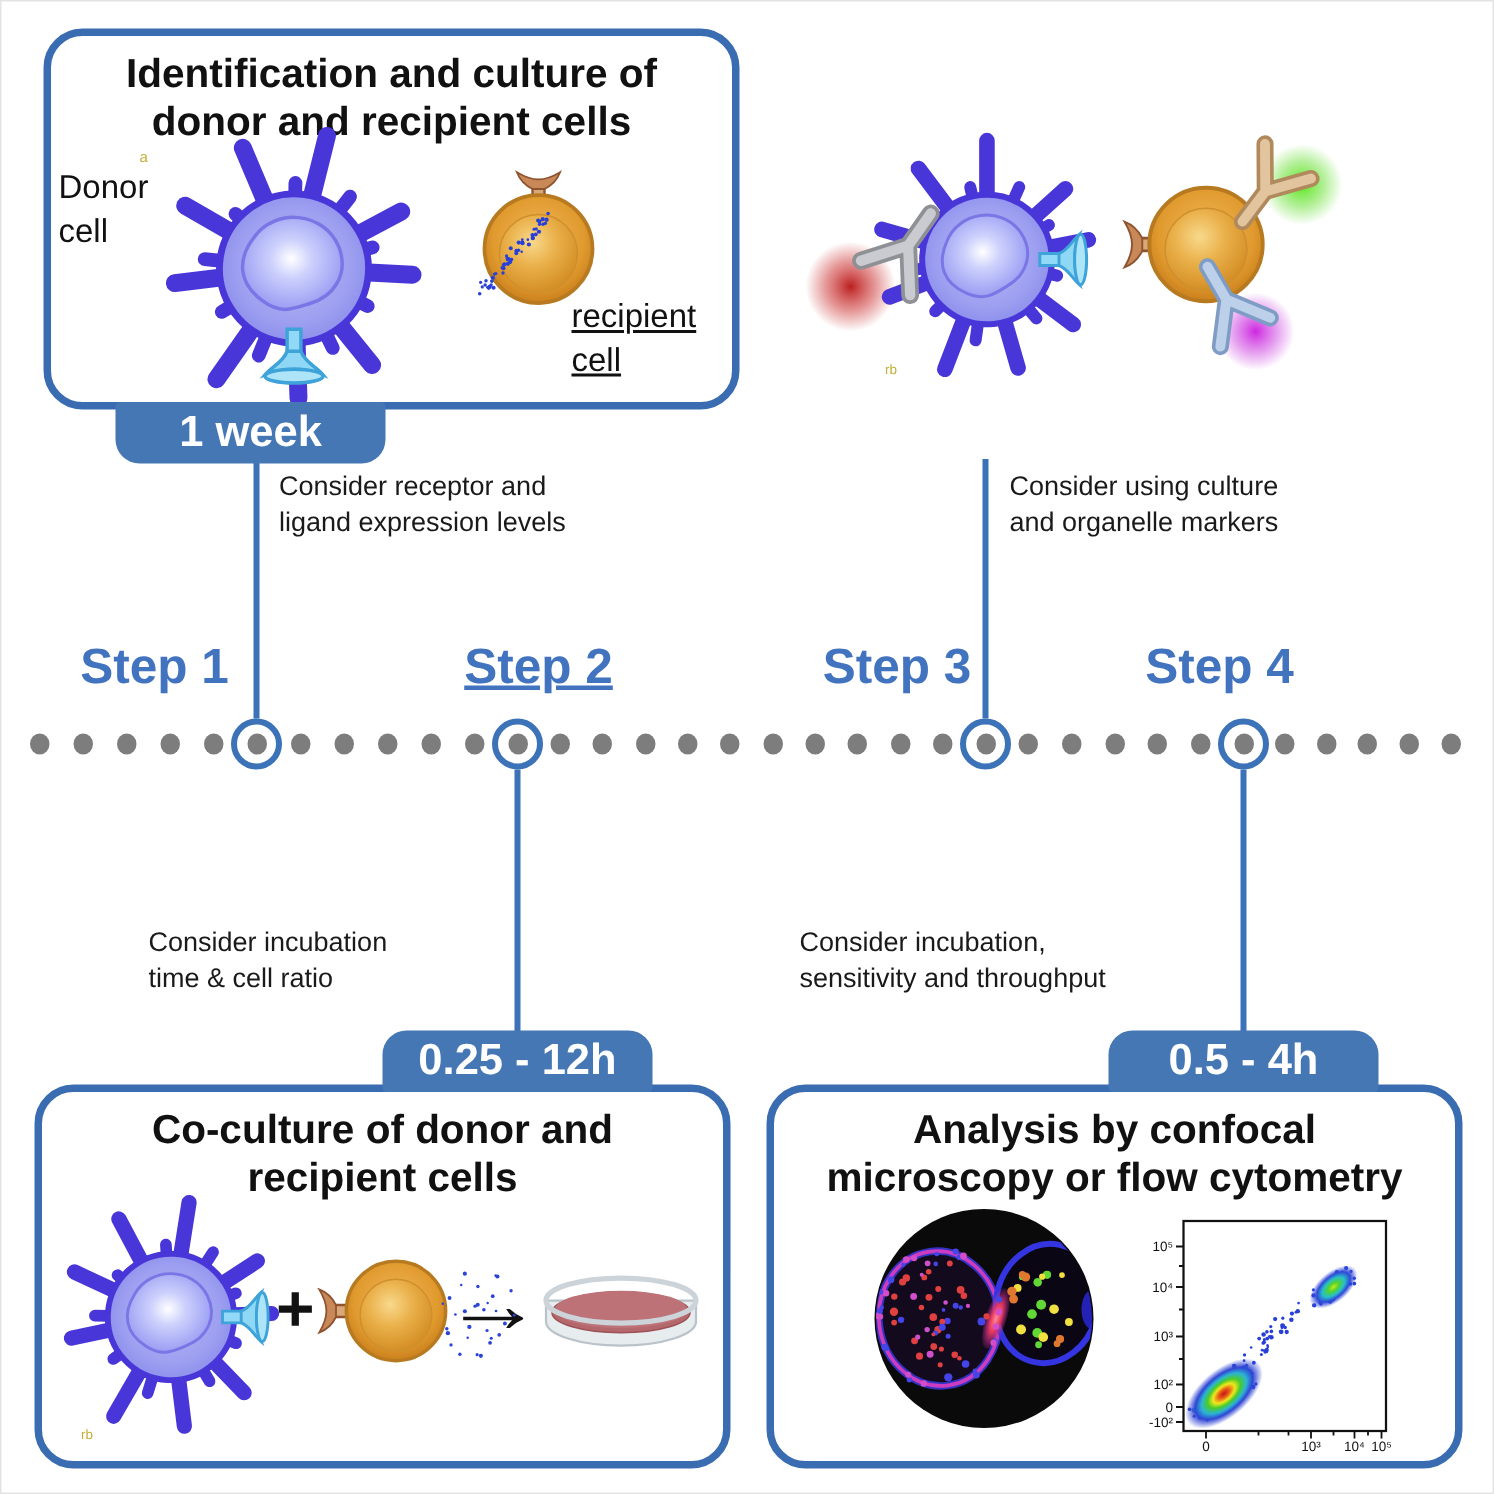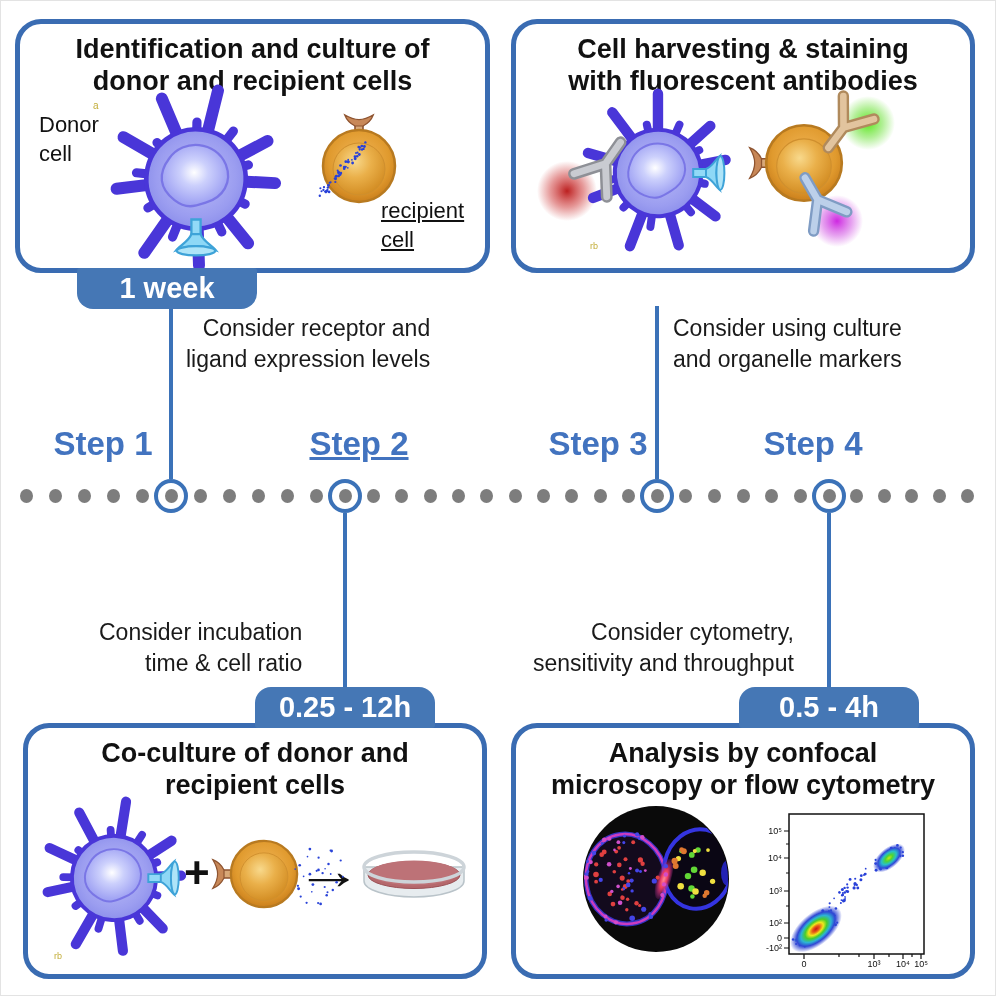--- a/index.html
+++ b/index.html
@@ -5,21 +5,21 @@
   html,body{margin:0;padding:0;background:#fff;}
   #canvas{position:relative;width:996px;height:996px;background:#ffffff;overflow:hidden;
           font-family:"Liberation Sans",sans-serif;box-sizing:border-box;border:1px solid #e3e3e3;}
   .box{position:absolute;width:454px;border:5px solid #3a6cb2;border-radius:26px;background:transparent;}
   .box-title{position:absolute;left:0;top:9px;width:100%;text-align:center;font-weight:bold;
              font-size:27px;line-height:1.2;color:#111;}
   .badge{position:absolute;width:180px;height:41px;background:#4577b5;color:#fff;font-weight:bold;
          font-size:29px;text-align:center;line-height:41px;z-index:6;}
   .badge-top{top:267px;border-radius:3px 3px 16px 16px;}
   .badge-bottom{top:686px;border-radius:16px 16px 3px 3px;}
-  .note{position:absolute;font-size:23px;line-height:1.33;color:#1a1a1a;white-space:nowrap;text-align:right;}
+  .note{position:absolute;font-size:18px;line-height:1.33;color:#1a1a1a;white-space:nowrap;}
   .step-label{position:absolute;top:424px;font-size:33px;font-weight:bold;color:#4273bf;
               transform:translateX(-50%);white-space:nowrap;}
   .vline{position:absolute;width:4px;background:#3b72b8;z-index:1;}
   .ring{position:absolute;top:478px;width:34px;height:34px;border:4px solid #3b72b8;border-radius:50%;
         box-sizing:border-box;background:#fff;}
   .dot{position:absolute;top:488px;width:13px;height:14px;border-radius:50%;background:#7d7d7d;}
   .cell-label{position:absolute;font-size:22px;line-height:1.3;color:#111;white-space:nowrap;}
   .op{position:absolute;color:#111;line-height:1;}
   .wm{position:absolute;font-size:10px;color:#c3ae3a;}
   svg{position:absolute;left:0;top:0;pointer-events:none;}
@@ -69,30 +69,24 @@
       <div class="dot" style="left: 764.167px;"></div>
       <div class="dot" style="left: 792.833px;"></div>
       <div class="dot" style="left: 821.5px;"></div>
       <div class="dot" style="left: 849.1px;"></div>
       <div class="dot" style="left: 876.7px;"></div>
       <div class="dot" style="left: 904.3px;"></div>
       <div class="dot" style="left: 931.9px;"></div>
       <div class="dot" style="left: 959.5px;"></div>
     </div>
 
-  <div class="box" id="box1" style="left:14px;top:18px;height:244px;padding-left:11px;">
+  <div class="box" id="box1" style="left:28px;top:18px;height:244px;">
     <div class="box-title">
       <span>Identification and culture of</span><br>
       <span>donor and recipient cells</span>
-    </div>
-  </div>
-  <div class="box" id="box2" style="left:510px;top:18px;height:244px;">
-    <div class="box-title">
-      <span>Cell harvesting &amp; staining</span><br>
-      <span>with fluorescent antibodies</span>
     </div>
   </div>
   <div class="box" id="box3" style="left:22px;top:722px;height:246px;">
     <div class="box-title">
       <span>Co-culture of donor and</span><br>
       <span>recipient cells</span>
     </div>
   </div>
   <div class="box" id="box4" style="left:510px;top:722px;height:246px;">
     <div class="box-title">
@@ -108,21 +102,21 @@
   <div class="note" style="left:185px;top:312px;">
     <span>Consider receptor and</span><br><span>ligand expression levels</span>
   </div>
   <div class="note" style="left:672px;top:312px;">
     <span>Consider using culture</span><br><span>and organelle markers</span>
   </div>
   <div class="note" style="left:98px;top:616px;">
     <span>Consider incubation</span><br><span>time &amp; cell ratio</span>
   </div>
   <div class="note" style="left:532px;top:616px;">
-    <span>Consider cytometry,</span><br><span>sensitivity and throughput</span>
+    <span>Consider incubation,</span><br><span>sensitivity and throughput</span>
   </div>
 
   <div class="step-label" style="left:102px;">Step 1</div>
   <div class="step-label" style="left:358px;text-decoration:underline;">Step 2</div>
   <div class="step-label" style="left:597px;">Step 3</div>
   <div class="step-label" style="left:812px;">Step 4</div>
 
   <div class="cell-label" style="left:38px;top:110px;">
     <span>Donor</span><br><span>cell</span>
   </div>

